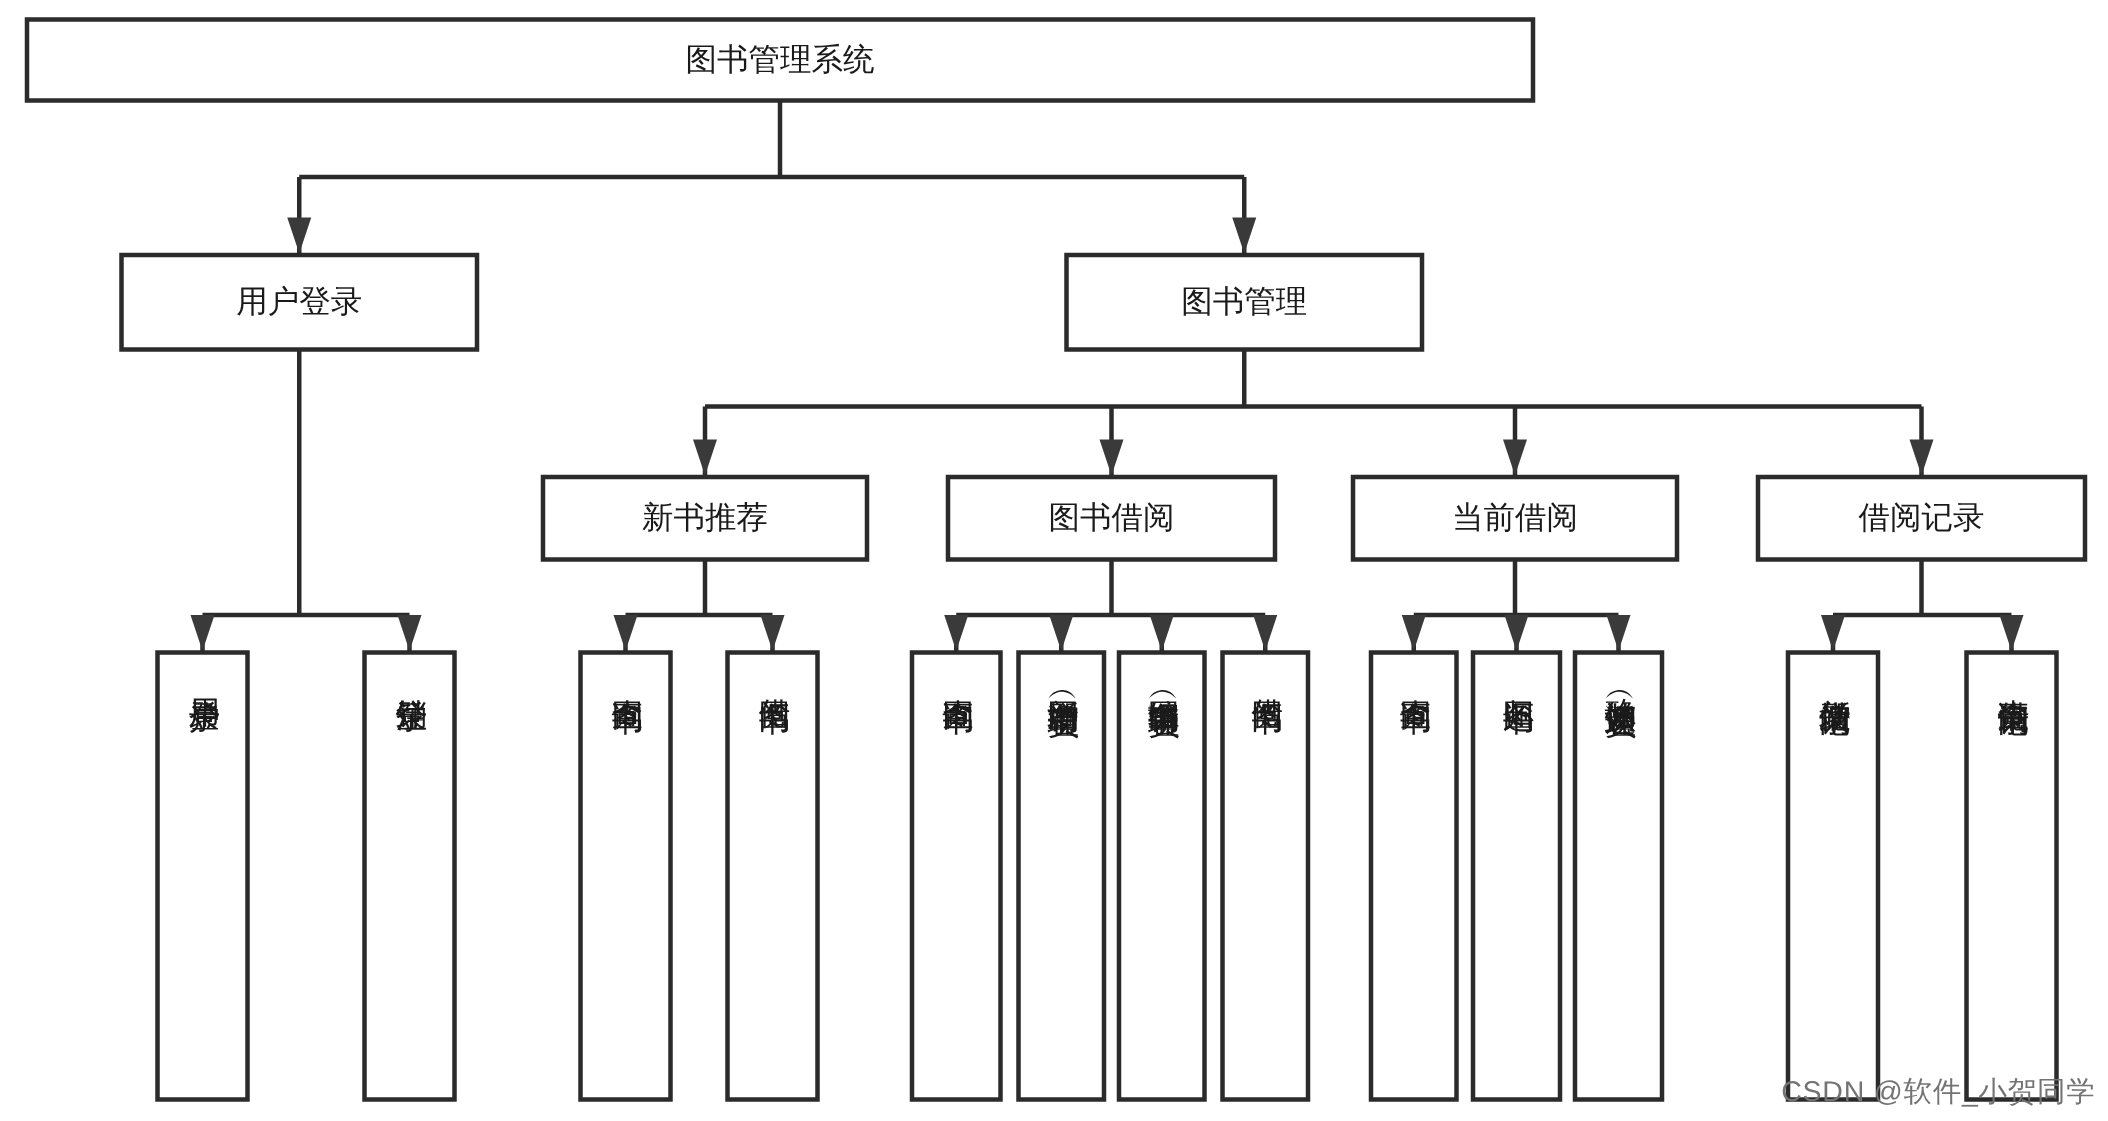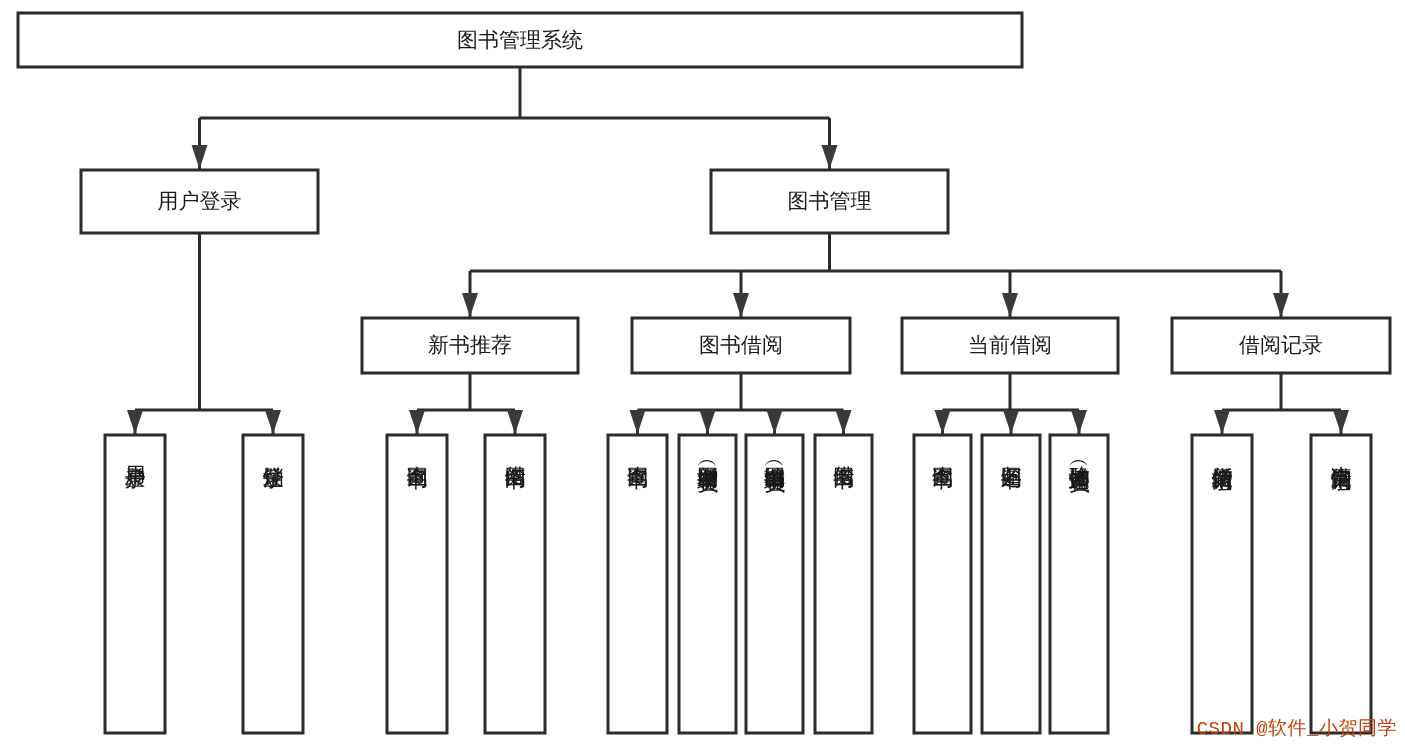--- a/index.html
+++ b/index.html
@@ -59,23 +59,23 @@
     color: #1a1a1a;
     letter-spacing: 1px;
     white-space: nowrap;
     text-align: start;
     pointer-events: none;
   }
   .watermark {
     position: absolute;
     right: 8px;
     bottom: 6px;
-    font-family: Liberation Mono, monospace;
+    font-family: Liberation Sans, sans-serif;
     font-size: 19px;
-    color: #c2410c;
+    color: #737373;
     letter-spacing: 0.5px;
     white-space: nowrap;
   }
 </style>
 </head>
 <body>
 
 <div id="diagram-root">
 
   <svg class="diagram" viewBox="0 0 1405 747">

